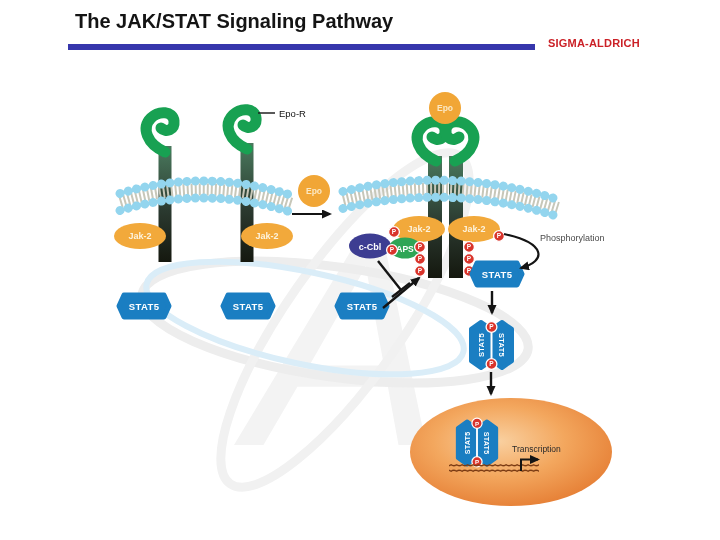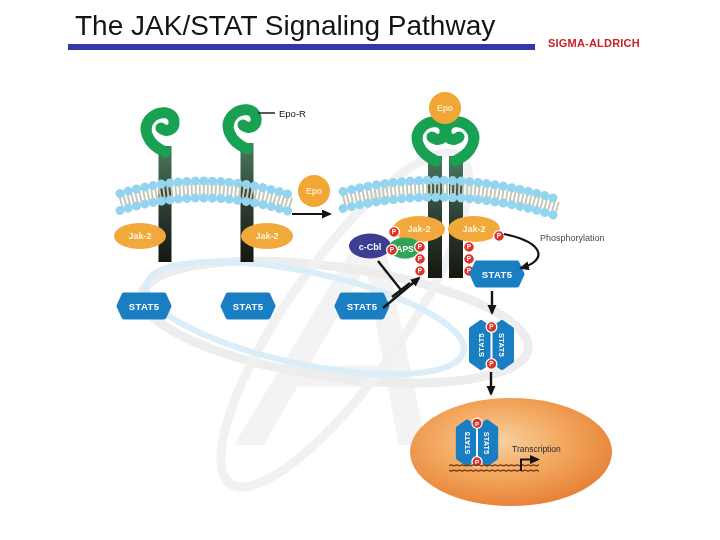--- a/index.html
+++ b/index.html
@@ -2,21 +2,21 @@
 <html><head>
 <meta charset="utf-8">
 <style>
   html,body{margin:0;padding:0;background:#ffffff;}
   .slide{
     position:relative;width:720px;height:540px;background:#ffffff;
     overflow:hidden;font-family:"Liberation Sans",sans-serif;
   }
   .title{
     position:absolute;left:75px;top:10px;margin:0;
-    font-size:28px;font-weight:normal;color:#141414;letter-spacing:0;
+    font-size:20px;font-weight:bold;color:#141414;letter-spacing:0;
   }
   .rule{
     position:absolute;left:68px;top:44px;width:467px;height:6px;
     background:#3636ac;
   }
   .brand{
     position:absolute;left:548px;top:37px;width:160px;
     font-size:11px;font-weight:bold;color:#cb2026;letter-spacing:0.2px;
   }
   svg text{font-family:"Liberation Sans",sans-serif;}

